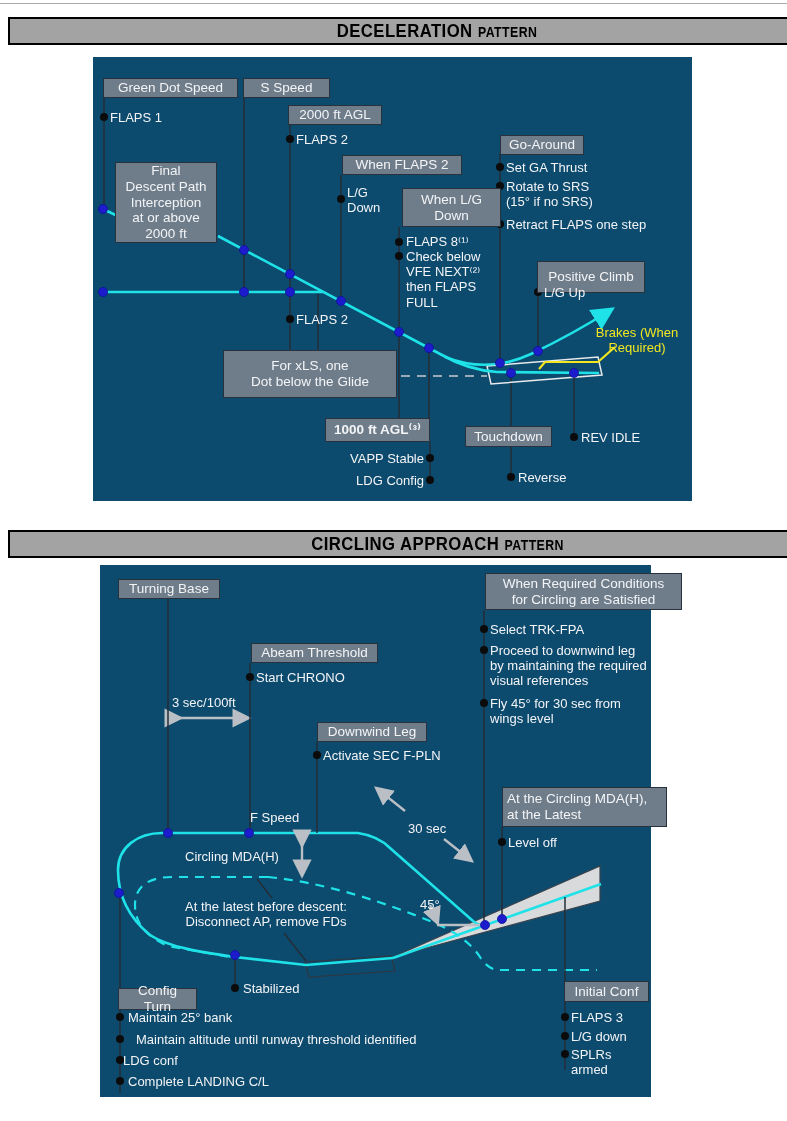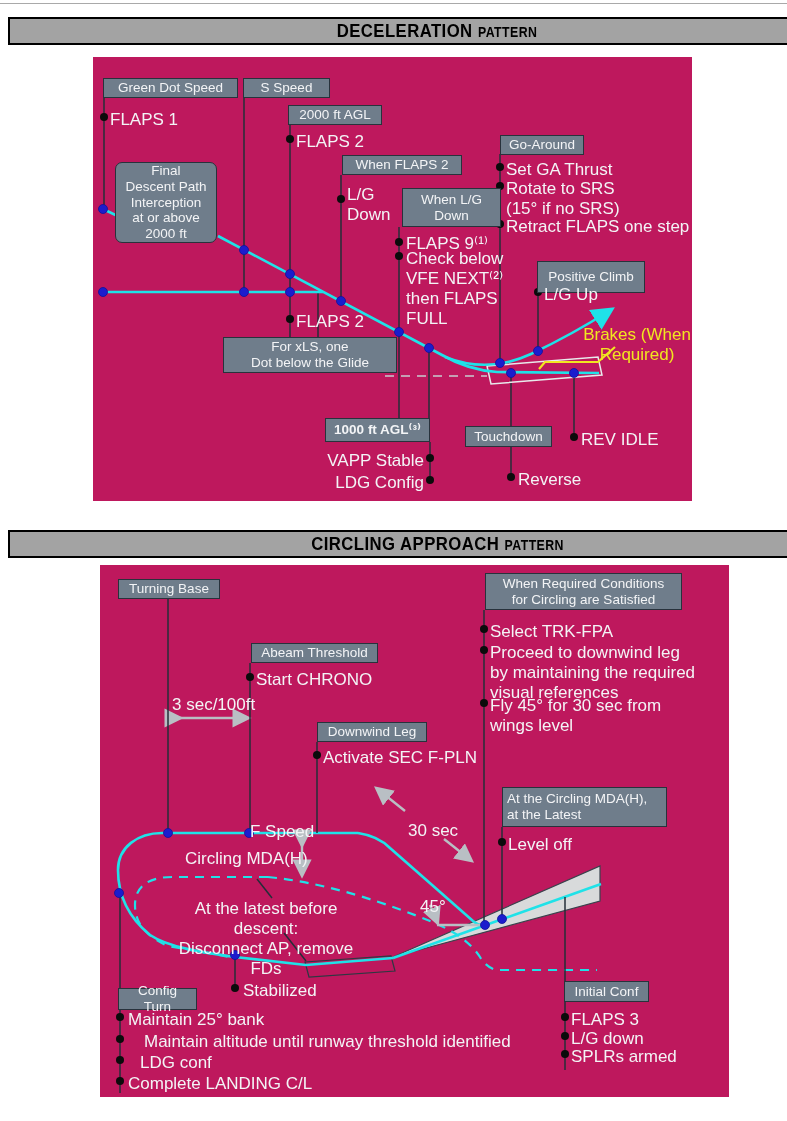--- a/index.html
+++ b/index.html
@@ -2,27 +2,27 @@
 <html><head>
 <meta charset="utf-8">
 <style>
   html,body{margin:0;padding:0;background:#fff;}
   body{position:relative;width:787px;height:1121px;font-family:"Liberation Sans","DejaVu Sans",sans-serif;overflow:hidden;}
   .toprule{position:absolute;left:0;top:3px;width:787px;height:1px;background:#a9a9a9;}
   .titlebar{position:absolute;left:8px;width:767px;height:24px;background:#a3a3a3;border:2px solid #000;display:flex;align-items:center;justify-content:center;padding-left:44px;}
   .titlewrap{transform:scaleX(.88);white-space:nowrap;}
   .ttl-main{font-size:19px;font-weight:700;color:#000;letter-spacing:0.5px;}
   .ttl-sub{font-size:14px;font-weight:700;color:#000;margin-left:6px;letter-spacing:0.5px;}
-  .panel{position:absolute;background:#be185d;}
+  .panel{position:absolute;background:#0c4a6e;}
   .panel svg{position:absolute;left:0;top:0;}
   .box{position:absolute;background:#6f7d8b;border:1.5px solid #28323c;color:#f3f4f6;
        display:flex;align-items:center;justify-content:center;text-align:center;
        font-size:13.5px;line-height:1.18;white-space:pre-line;box-sizing:border-box;padding:1px 4px;}
   .box.left{justify-content:flex-start;text-align:left;}
-  .txt{position:absolute;color:#f3f4f6;font-size:17px;line-height:1.17;white-space:pre-line;}
+  .txt{position:absolute;color:#f3f4f6;font-size:13px;line-height:1.17;white-space:pre-line;}
   .txt.r{text-align:right;}
   .txt.c{text-align:center;}
   .yellow{color:#f1e620;}
 </style>
 </head>
 <body>
 
 <div class="toprule"></div>
 
 <div class="titlebar" style="top:17px;">
@@ -98,40 +98,40 @@
       <circle cx="337" cy="401" r="4"></circle>
         <circle cx="337" cy="423" r="4"></circle>
       <circle cx="418" cy="420" r="4"></circle>
         <circle cx="481" cy="380" r="4"></circle>
     </g>
   </svg>
 
   <div class="box" style="left:10px;top:21px;width:135px;height:20px;">Green Dot Speed</div>
   <div class="box" style="left:150px;top:21px;width:87px;height:20px;">S Speed</div>
   <div class="box" style="left:195px;top:48px;width:94px;height:20px;">2000 ft AGL</div>
-  <div class="box" style="left:22px;top:105px;width:102px;height:81px;border-radius:7px;">Final
+  <div class="box" style="left:22px;top:105px;width:102px;height:81px;">Final
 Descent Path
 Interception
 at or above
 2000 ft</div>
   <div class="box" style="left:249px;top:98px;width:120px;height:20px;">When FLAPS 2</div>
   <div class="box" style="left:309px;top:131px;width:99px;height:39px;">When L/G
 Down</div>
   <div class="box" style="left:407px;top:78px;width:84px;height:20px;">Go-Around</div>
   <div class="box" style="left:444px;top:204px;width:108px;height:32px;">Positive Climb</div>
-  <div class="box" style="left:130px;top:280px;width:174px;height:36px;">For xLS, one
+  <div class="box" style="left:130px;top:293px;width:174px;height:48px;">For xLS, one
 Dot below the Glide</div>
   <div class="box" style="left:232px;top:361px;width:105px;height:24px;font-weight:bold;">1000 ft AGL⁽³⁾</div>
   <div class="box" style="left:372px;top:369px;width:87px;height:21px;">Touchdown</div>
 
   <div class="txt" style="left:17px;top:53px;">FLAPS 1</div>
   <div class="txt" style="left:203px;top:75px;">FLAPS 2</div>
   <div class="txt" style="left:254px;top:128px;">L/G
 Down</div>
-  <div class="txt" style="left:313px;top:177px;">FLAPS 9⁽¹⁾</div>
+  <div class="txt" style="left:313px;top:177px;">FLAPS 8⁽¹⁾</div>
   <div class="txt" style="left:313px;top:192px;">Check below
 VFE NEXT⁽²⁾
 then FLAPS
 FULL</div>
   <div class="txt" style="left:413px;top:103px;">Set GA Thrust</div>
   <div class="txt" style="left:413px;top:122px;">Rotate to SRS
 (15° if no SRS)</div>
   <div class="txt" style="left:413px;top:160px;">Retract FLAPS one step</div>
   <div class="txt" style="left:451px;top:228px;">L/G Up</div>
   <div class="txt" style="left:203px;top:255px;">FLAPS 2</div>
@@ -142,21 +142,21 @@
   <div class="txt c yellow" style="left:488px;top:268px;width:112px;">Brakes (When
 Required)</div>
 </div>
 
 <div class="titlebar" style="top:530px;">
   <span class="titlewrap">
     <span class="ttl-main">CIRCLING APPROACH</span><span class="ttl-sub">PATTERN</span>
   </span>
 </div>
 
-<div class="panel" style="left:100px;top:565px;width:620px;height:532px;padding-left:9px;">
+<div class="panel" style="left:100px;top:565px;width:551px;height:532px;">
   <svg width="587" height="532" viewBox="0 0 587 532">
     <defs>
       <marker id="gyA" viewBox="0 0 10 10" refX="6" refY="5" markerWidth="8" markerHeight="8" orient="auto">
         <path d="M0,0 L10,5 L0,10 z" fill="#b9bfc4"></path>
       </marker>
     </defs>
 
     <polygon points="293,392 500,301 500,336" fill="#d8dadb" stroke="#39434d" stroke-width="1.2"></polygon>
 
     <polygon points="205,397 291,391 295,406 209,412" fill="none" stroke="#2e3842" stroke-width="1.2"></polygon>
@@ -229,34 +229,34 @@
   <div class="box" style="left:151px;top:78px;width:127px;height:20px;">Abeam Threshold</div>
   <div class="box" style="left:217px;top:157px;width:110px;height:20px;">Downwind Leg</div>
   <div class="box left" style="left:402px;top:222px;width:165px;height:40px;">At the Circling MDA(H),
 at the Latest</div>
   <div class="box" style="left:18px;top:423px;width:79px;height:22px;">Config Turn</div>
   <div class="box" style="left:464px;top:416px;width:85px;height:21px;">Initial Conf</div>
 
   <div class="txt" style="left:156px;top:105px;">Start CHRONO</div>
   <div class="txt" style="left:72px;top:130px;">3 sec/100ft</div>
   <div class="txt" style="left:223px;top:183px;">Activate SEC F-PLN</div>
-  <div class="txt" style="left:150px;top:245px;margin-top:12px;">F Speed</div>
+  <div class="txt" style="left:150px;top:245px;">F Speed</div>
   <div class="txt" style="left:390px;top:57px;">Select TRK-FPA</div>
   <div class="txt" style="left:390px;top:78px;">Proceed to downwind leg
 by maintaining the required
 visual references</div>
   <div class="txt" style="left:390px;top:131px;">Fly 45° for 30 sec from
 wings level</div>
   <div class="txt" style="left:308px;top:256px;">30 sec</div>
   <div class="txt" style="left:85px;top:284px;">Circling MDA(H)</div>
   <div class="txt c" style="left:66px;top:334px;width:200px;">At the latest before descent:
 Disconnect AP, remove FDs</div>
   <div class="txt" style="left:320px;top:332px;">45°</div>
   <div class="txt" style="left:408px;top:270px;">Level off</div>
   <div class="txt" style="left:143px;top:416px;">Stabilized</div>
   <div class="txt" style="left:28px;top:445px;">Maintain 25° bank</div>
-  <div class="txt" style="left:44px;top:467px;">Maintain altitude until runway threshold identified</div>
-  <div class="txt" style="left:40px;top:488px;">LDG conf</div>
+  <div class="txt" style="left:36px;top:467px;">Maintain altitude until runway threshold identified</div>
+  <div class="txt" style="left:23px;top:488px;">LDG conf</div>
   <div class="txt" style="left:28px;top:509px;">Complete LANDING C/L</div>
   <div class="txt" style="left:471px;top:445px;">FLAPS 3</div>
   <div class="txt" style="left:471px;top:464px;">L/G down</div>
   <div class="txt" style="left:471px;top:482px;">SPLRs armed</div>
 </div>
 
 </body></html>

